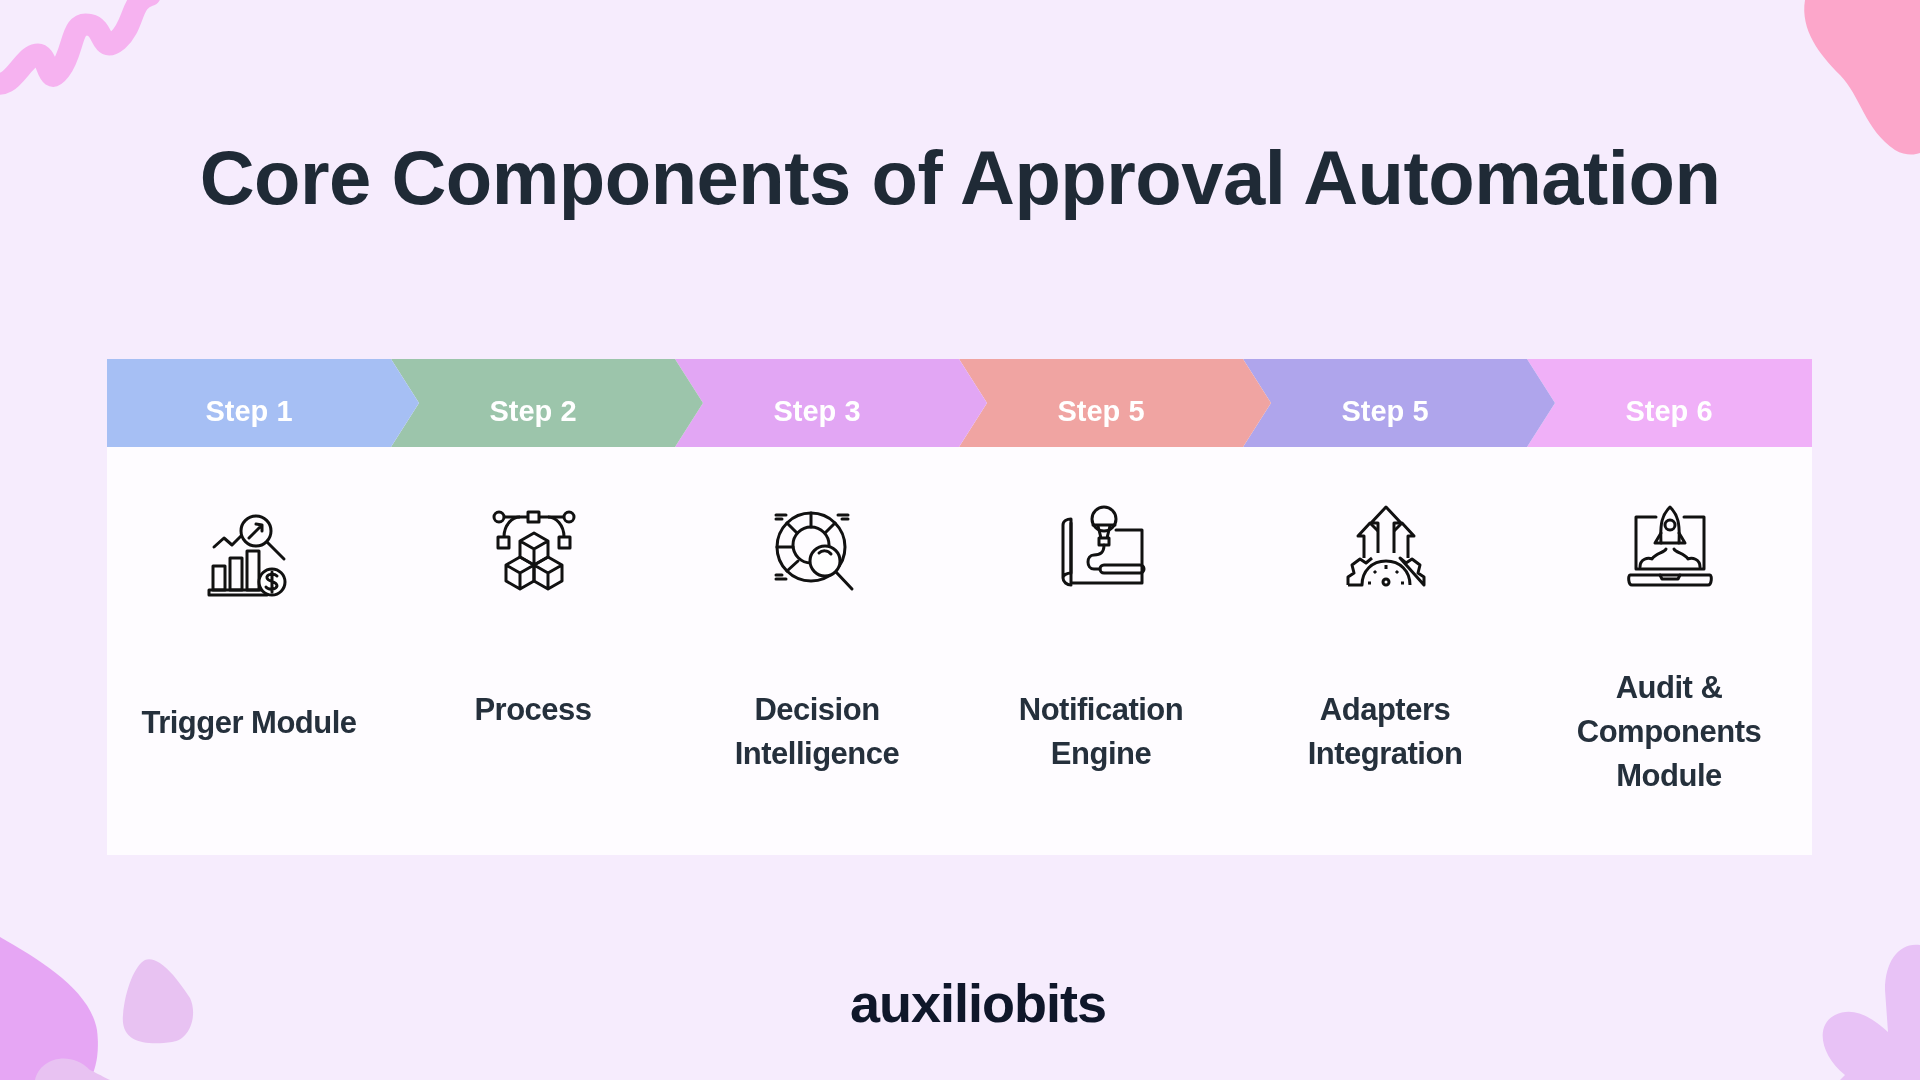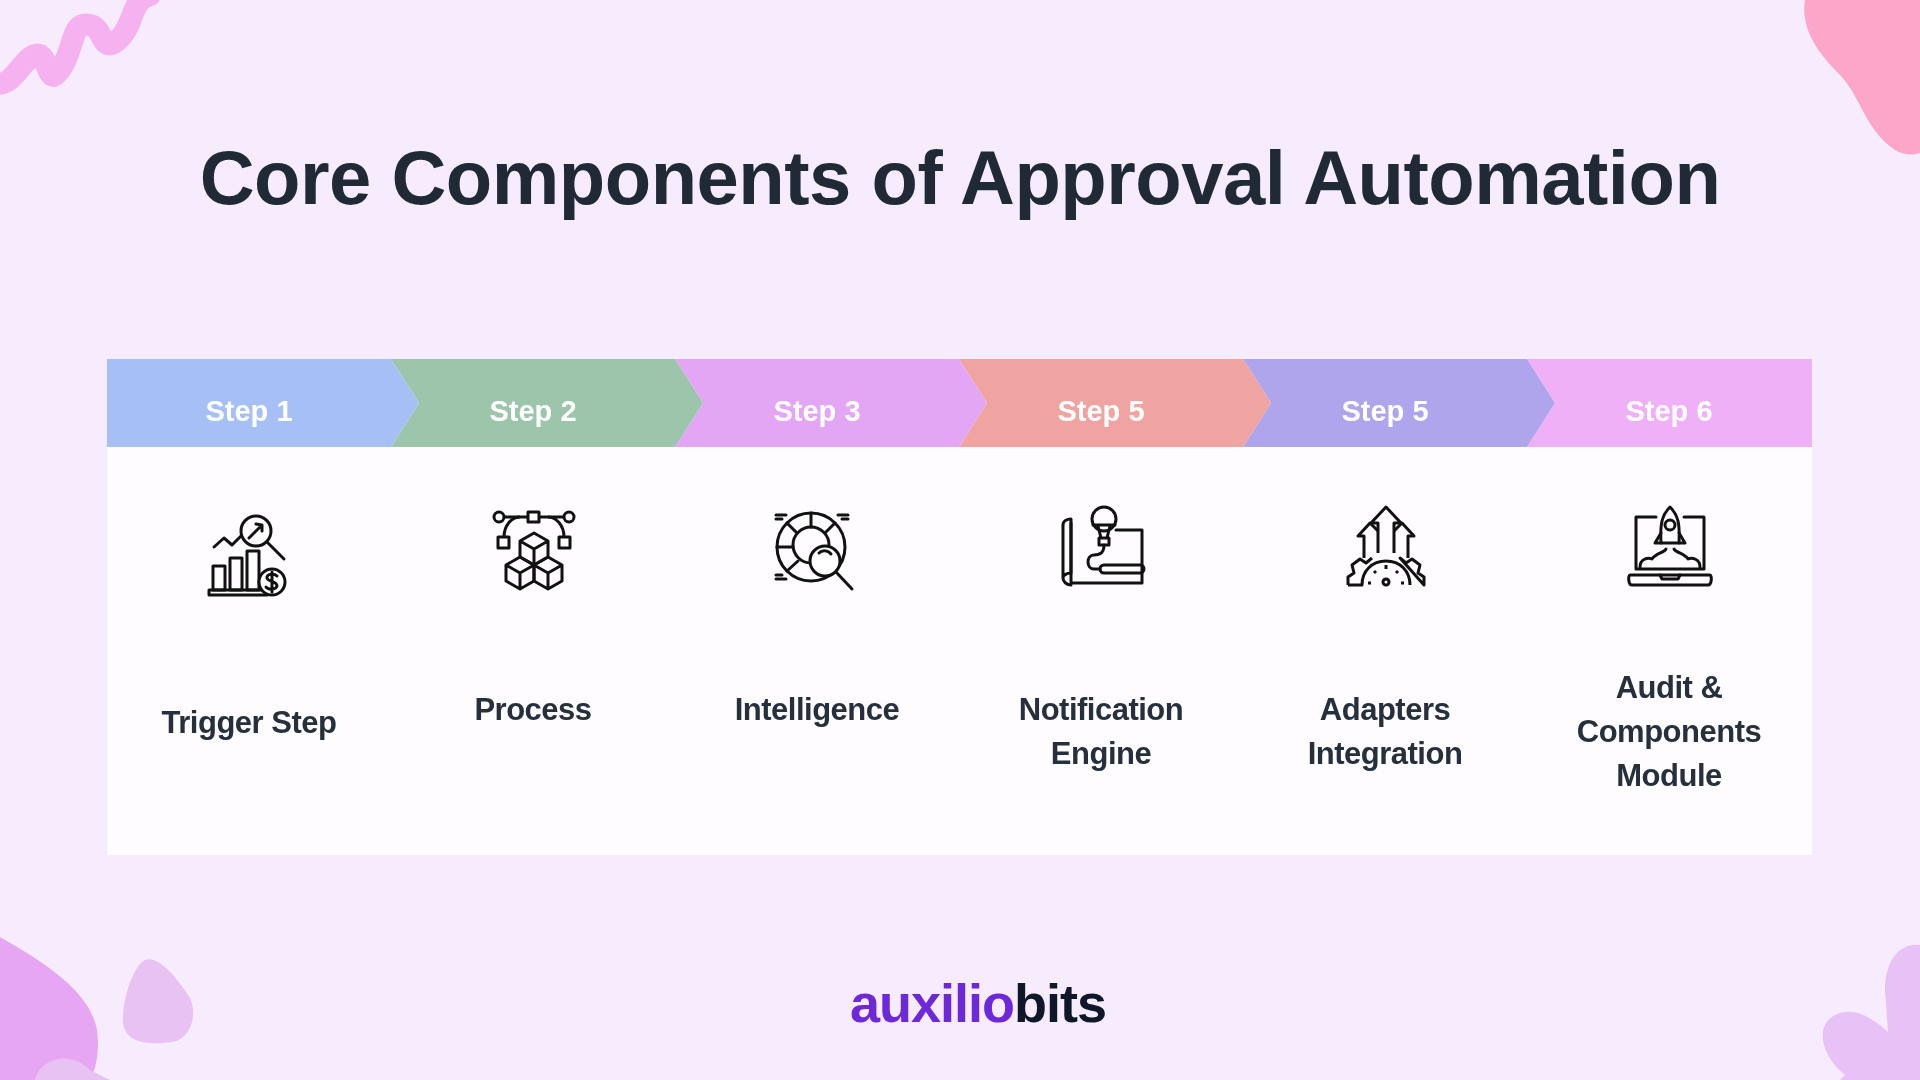--- a/index.html
+++ b/index.html
@@ -36,21 +36,21 @@
   .step-text {
     position: absolute; left: 10px; width: 264px; text-align: center;
     font-size: 31px; line-height: 44px; color: #25303c; font-weight: 700;
     font-family: "Liberation Sans", sans-serif; letter-spacing: -0.5px;
   }
   .logo {
     position: absolute; left: 0; top: 972px; width: 1920px; text-align: center;
     font-size: 54px; font-weight: 700; letter-spacing: -1px;
     font-family: "Liberation Sans", sans-serif;
   }
-  .logo .a { color: #6d28d9; margin-left: 36px; }
+  .logo .a { color: #0f172a; margin-left: 36px; }
   .logo .b { color: #0f172a; }
 </style>
 </head>
 <body>
 
 <svg class="deco" style="left:0;top:0" width="200" height="120" viewBox="0 0 200 120">
   <path d="M-10,80 C10,95 20,60 35,55 C50,50 45,90 60,70 C75,50 70,20 90,25 C105,28 100,55 118,40 C135,25 130,0 150,-5" fill="none" stroke="#f6b2f0" stroke-width="22" stroke-linecap="round"></path>
 </svg>
 <svg class="deco" style="left:1800px;top:0" width="120" height="160" viewBox="0 0 120 160">
   <path d="M5,0 C0,30 20,55 40,75 C60,95 65,130 95,150 C105,156 115,155 120,153 L120,0 Z" fill="#fca6ca"></path>
@@ -86,21 +86,21 @@
         <path d="M8,38 L18,29 L26,36 L35,27"></path>
         <rect x="7" y="57" width="12" height="24"></rect>
         <rect x="24" y="49" width="12" height="32"></rect>
         <rect x="41" y="42" width="12" height="39"></rect>
         <rect x="3" y="81" width="58" height="5"></rect>
         <circle cx="66" cy="73" r="13" fill="#fff"></circle>
         <path d="M71,67 C68,64 60,65 61,69 C62,73 71,72 71,77 C70,81 62,81 60,78 M66,63 L66,83"></path>
       </svg>
     </div>
     <div class="step-text" style="top:342px">
-      <div>Trigger Step</div>
+      <div>Trigger Module</div>
     </div>
   </div>
 
   <div class="step-col" style="left:284px">
     <div class="step-label">Step 2</div>
     <div class="step-icon" style="top:148px">
       <svg viewBox="0 0 88 88" fill="none" stroke="#111" stroke-width="3" stroke-linejoin="round">
         <circle cx="9" cy="10" r="5"></circle>
           <circle cx="79" cy="10" r="5"></circle>
         <rect x="38" y="5" width="11" height="10"></rect>
@@ -125,20 +125,21 @@
         <circle cx="37" cy="40" r="34"></circle>
         <circle cx="37" cy="38" r="18"></circle>
         <path d="M37,6 L37,20 M13,16 L23,26 M61,16 L51,26 M3,40 L19,40 M13,64 L24,54"></path>
         <path d="M2,8 L12,8 M2,12 L8,12 M64,8 L74,8 M68,12 L74,12 M2,68 L8,68 M2,72 L12,72"></path>
         <circle cx="51" cy="54" r="15" fill="#fff"></circle>
         <path d="M45,46 C48,43 54,43 57,47"></path>
         <path d="M62,65 L78,82"></path>
       </svg>
     </div>
     <div class="step-text" style="top:329px">
+      <div>Decision</div>
       <div>Intelligence</div>
     </div>
   </div>
 
   <div class="step-col" style="left:852px">
     <div class="step-label">Step 5</div>
     <div class="step-icon" style="top:144px">
       <svg viewBox="0 0 88 88" fill="none" stroke="#111" stroke-width="3" stroke-linejoin="round" stroke-linecap="round">
         <path d="M13,20 L13,80 L84,80 L84,27 L58,27"></path>
         <path d="M5,75 L5,22 C5,18 9,16 13,16 L13,70 C9,70 5,72 5,75 C5,79 9,82 13,82"></path>

